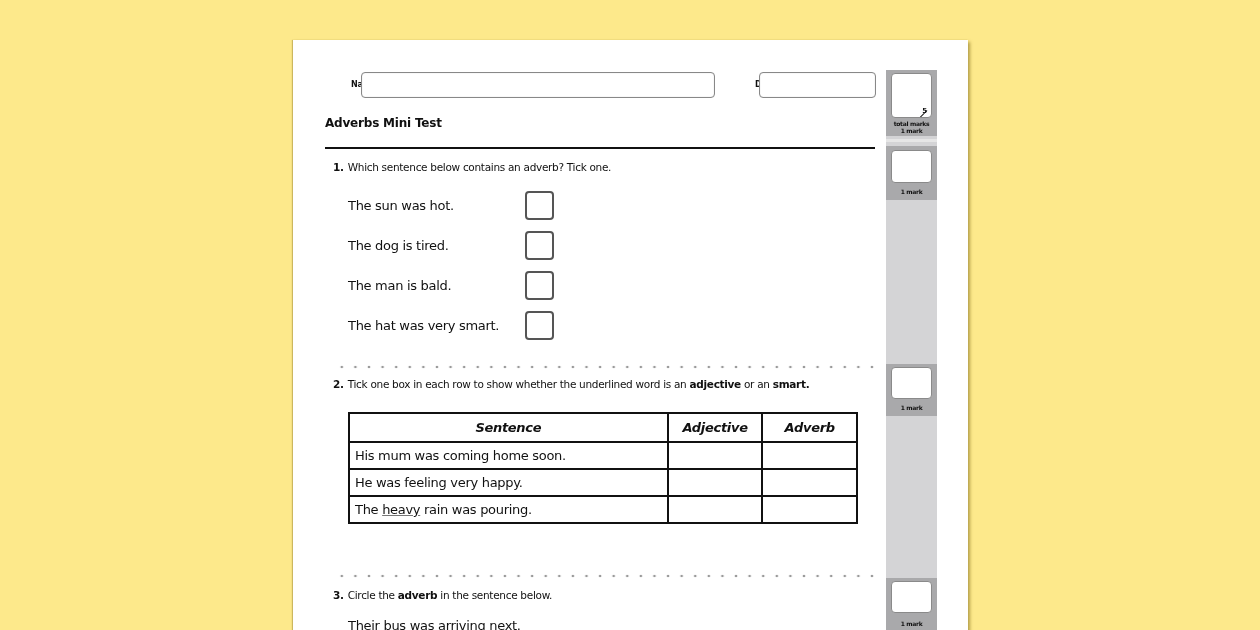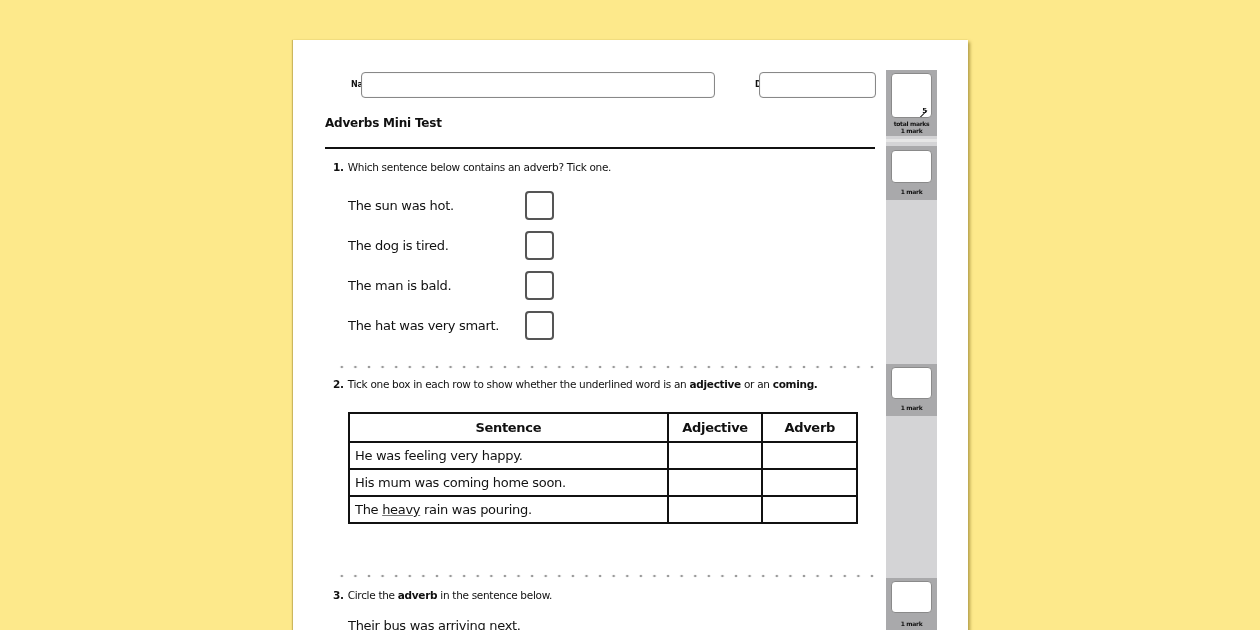--- a/index.html
+++ b/index.html
@@ -101,20 +101,21 @@
       border: 2px solid #111;
       height: 25px;
       padding: 0 5px;
       font-size: 13px;
       letter-spacing: -0.3px;
     }
     table.q2 th {
       font-weight: bold;
       text-align: center;
       height: 27px;
+      font-style: italic;
     }
     table.q2 td.cell { width: 83px; }
     table.q2 th.col-sentence { width: 310px; }
     .u { text-decoration: underline; text-decoration-color: #777; }
     .side {
       position: absolute;
       left: 593px;
       top: 30px;
       width: 51px;
       height: 600px;
@@ -204,39 +205,39 @@
 
   <div class="option-text" style="top:238px;">The man is bald.</div>
   <div class="tick-box" style="top:231px;"></div>
 
   <div class="option-text" style="top:278px;">The hat was very smart.</div>
   <div class="tick-box" style="top:271px;"></div>
 
   <div class="dots" style="top:325px;"></div>
 
   <div class="question" style="top:338px;">
-    <span class="num">2.</span><span>Tick one box in each row to show whether the underlined word is an </span><b>adjective</b><span> or an </span><b>coming.</b>
+    <span class="num">2.</span><span>Tick one box in each row to show whether the underlined word is an </span><b>adjective</b><span> or an </span><b>smart.</b>
   </div>
 
   <table class="q2">
     <thead>
       <tr>
         <th class="col-sentence">Sentence</th>
         <th>Adjective</th>
         <th>Adverb</th>
       </tr>
     </thead>
     <tbody>
       <tr>
+        <td><span>His mum was coming home soon.</span><span class="u"></span><span></span></td>
+        <td class="cell"></td>
+        <td class="cell"></td>
+      </tr>
+      <tr>
         <td><span>He was feeling very happy.</span><span class="u"></span><span></span></td>
-        <td class="cell"></td>
-        <td class="cell"></td>
-      </tr>
-      <tr>
-        <td><span>His mum was coming home soon.</span><span class="u"></span><span></span></td>
         <td class="cell"></td>
         <td class="cell"></td>
       </tr>
       <tr>
         <td><span>The </span><span class="u">heavy</span><span> rain was pouring.</span></td>
         <td class="cell"></td>
         <td class="cell"></td>
       </tr>
     </tbody>
   </table>

